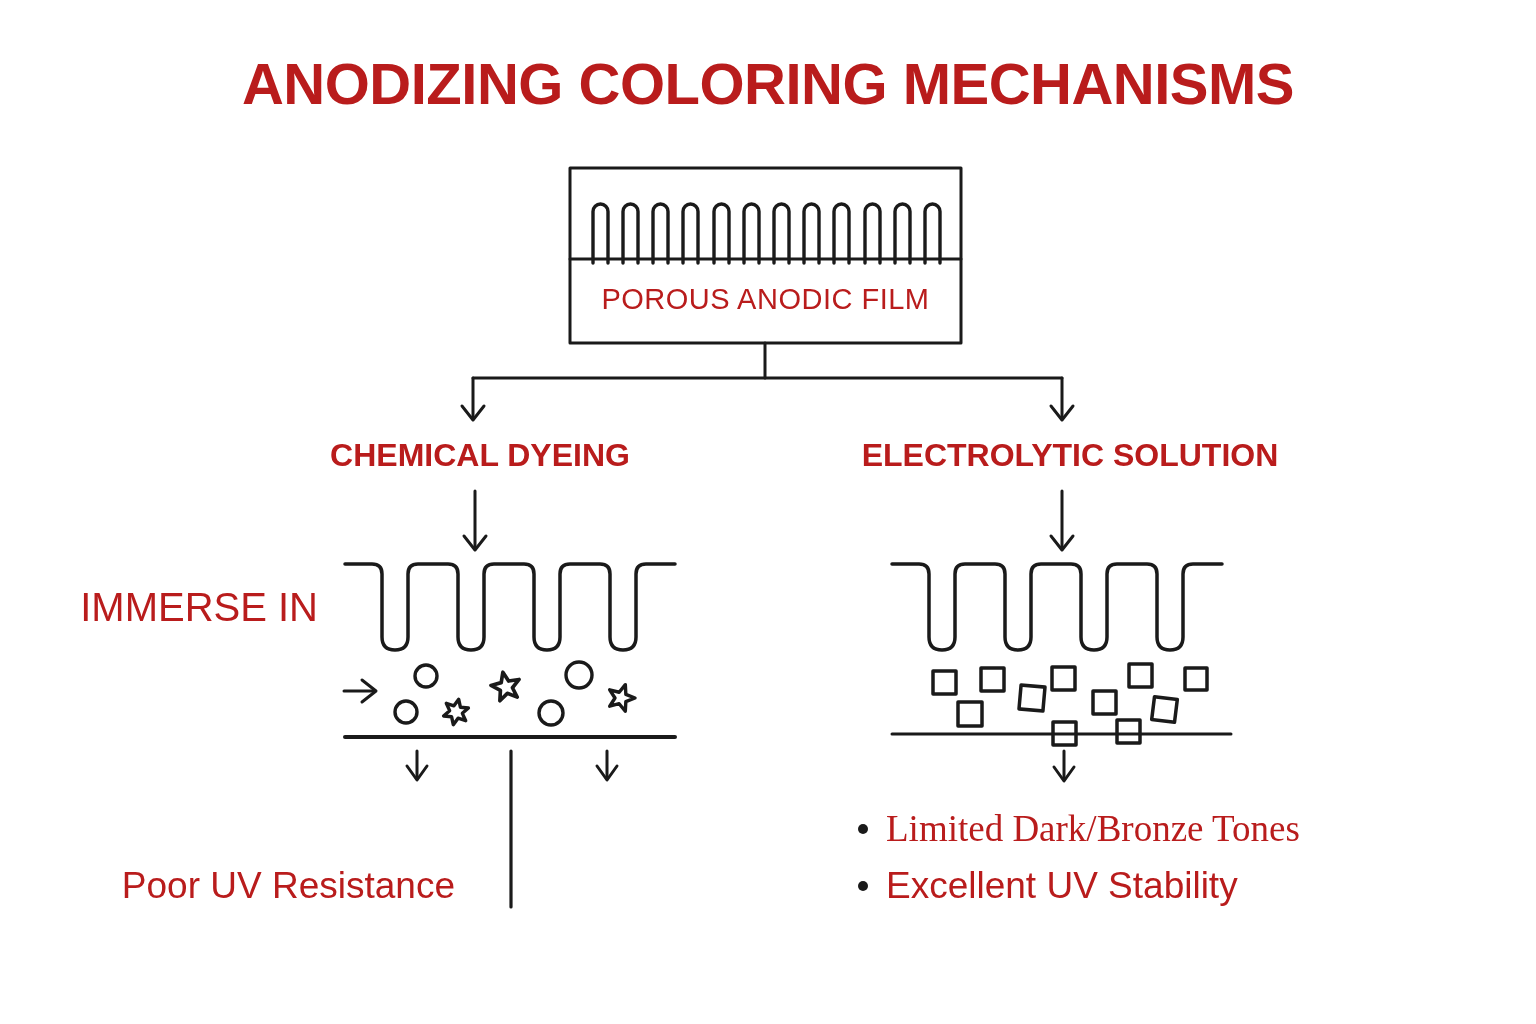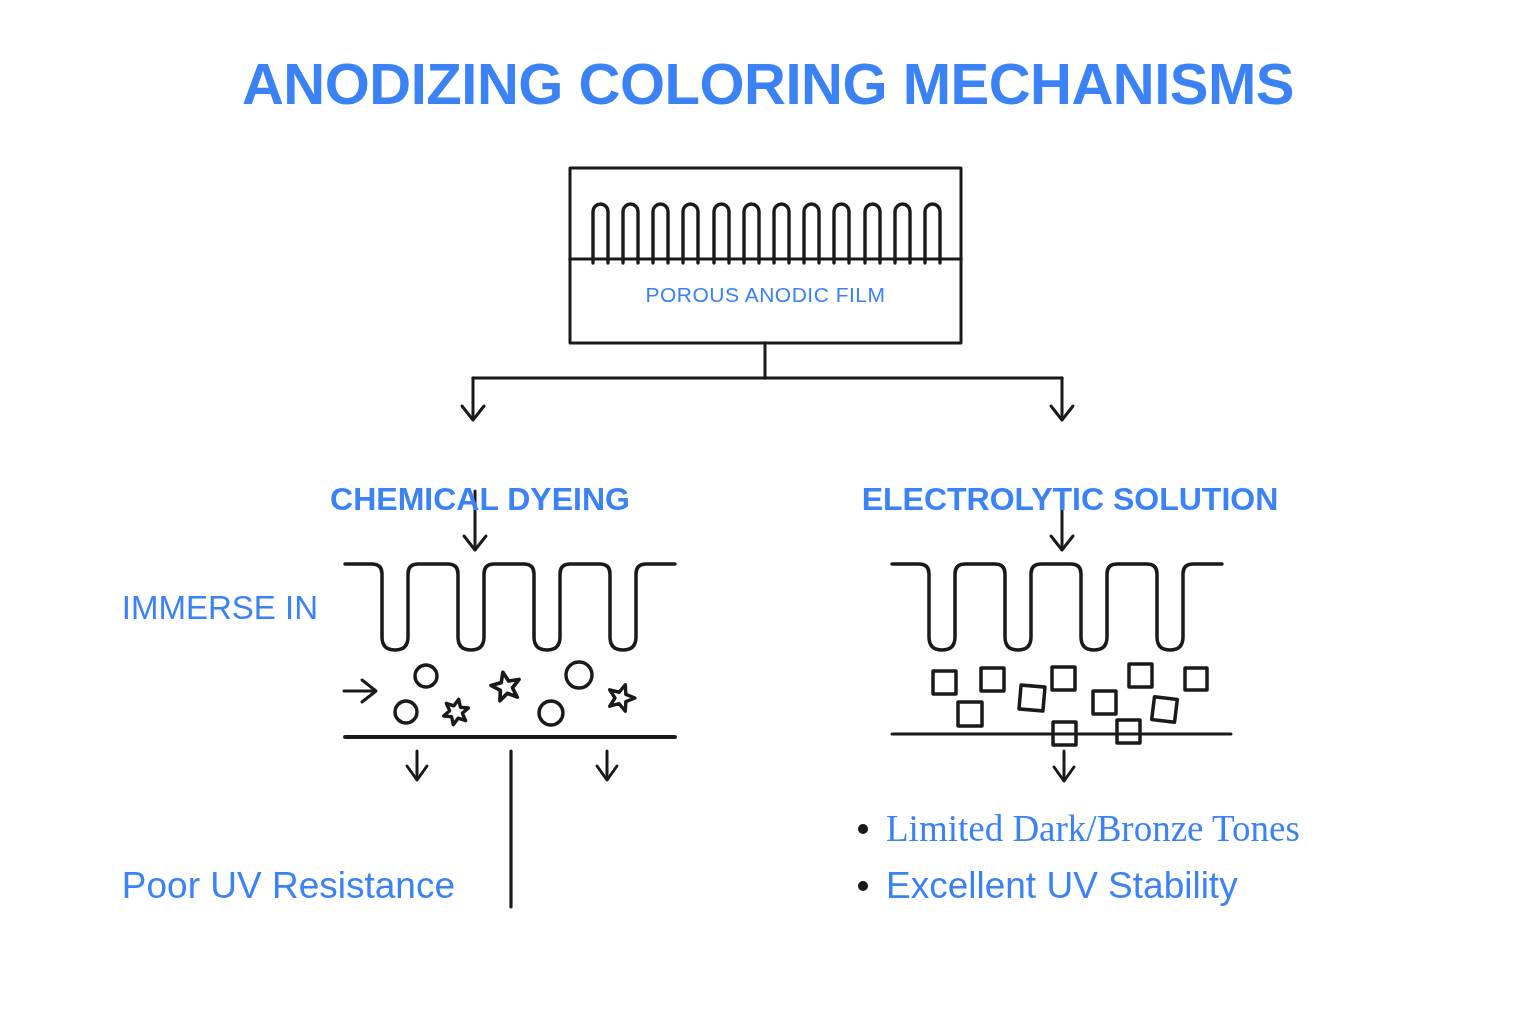--- a/index.html
+++ b/index.html
@@ -1,33 +1,33 @@
 <!DOCTYPE html>
 <html><head>
 <meta charset="utf-8">
 <style>
   html,body{margin:0;padding:0;background:#ffffff;}
   .canvas{
     position:relative;width:1536px;height:1024px;background:#ffffff;
-    font-family:"Liberation Sans",sans-serif;color:#3b82f6;overflow:hidden;
+    font-family:"Liberation Sans",sans-serif;color:#b91c1c;overflow:hidden;
   }
   .lineart{position:absolute;left:0;top:0;width:1536px;height:1024px;}
   .lineart path,.lineart rect,.lineart circle,.lineart line,.lineart use{
     stroke:#1a1a1a;fill:none;stroke-linecap:round;stroke-linejoin:round;
   }
   .txt{position:absolute;white-space:nowrap;}
   .title{
     left:0;top:50px;width:1536px;text-align:center;
     font-size:58px;font-weight:700;letter-spacing:-.5px;
   }
-  .film-label{left:570px;top:283px;width:391px;text-align:center;font-size:21px;letter-spacing:.5px;}
-  .branch-heading{font-size:32px;font-weight:700;text-align:center;margin-top:44px;}
+  .film-label{left:570px;top:283px;width:391px;text-align:center;font-size:29px;letter-spacing:.5px;}
+  .branch-heading{font-size:32px;font-weight:700;text-align:center;}
   .heading-left{left:275px;top:437px;width:410px;}
   .heading-right{left:828px;top:437px;width:484px;}
-  .immerse{left:78px;top:588px;width:240px;text-align:right;font-size:33px;line-height:39px;white-space:normal;}
+  .immerse{left:78px;top:588px;width:240px;text-align:right;font-size:40px;line-height:39px;white-space:normal;}
   .outcome-left{left:95px;width:360px;text-align:right;font-size:37px;line-height:44px;}
   .ol1{top:807px;} .ol2{top:864px;}
   .bullet-text{font-size:37px;line-height:44px;}
   .bt1{left:886px;top:807px;font-family:Liberation Serif, serif;} .bt2{left:886px;top:864px;}
   .bullet-dot{position:absolute;width:10px;height:10px;border-radius:50%;background:#1a1a1a;}
   .bd1{left:858px;top:824px;} .bd2{left:858px;top:881px;}
 </style>
 </head>
 <body>
 

